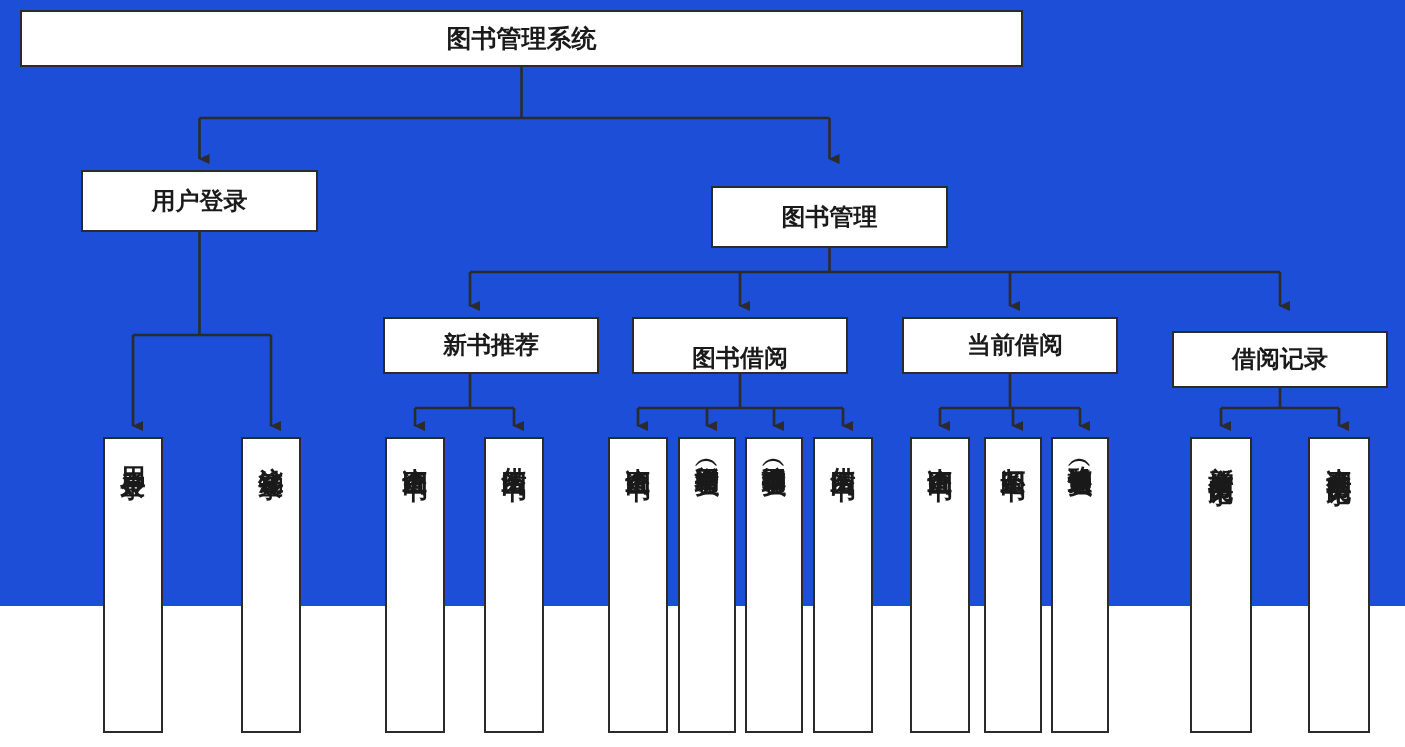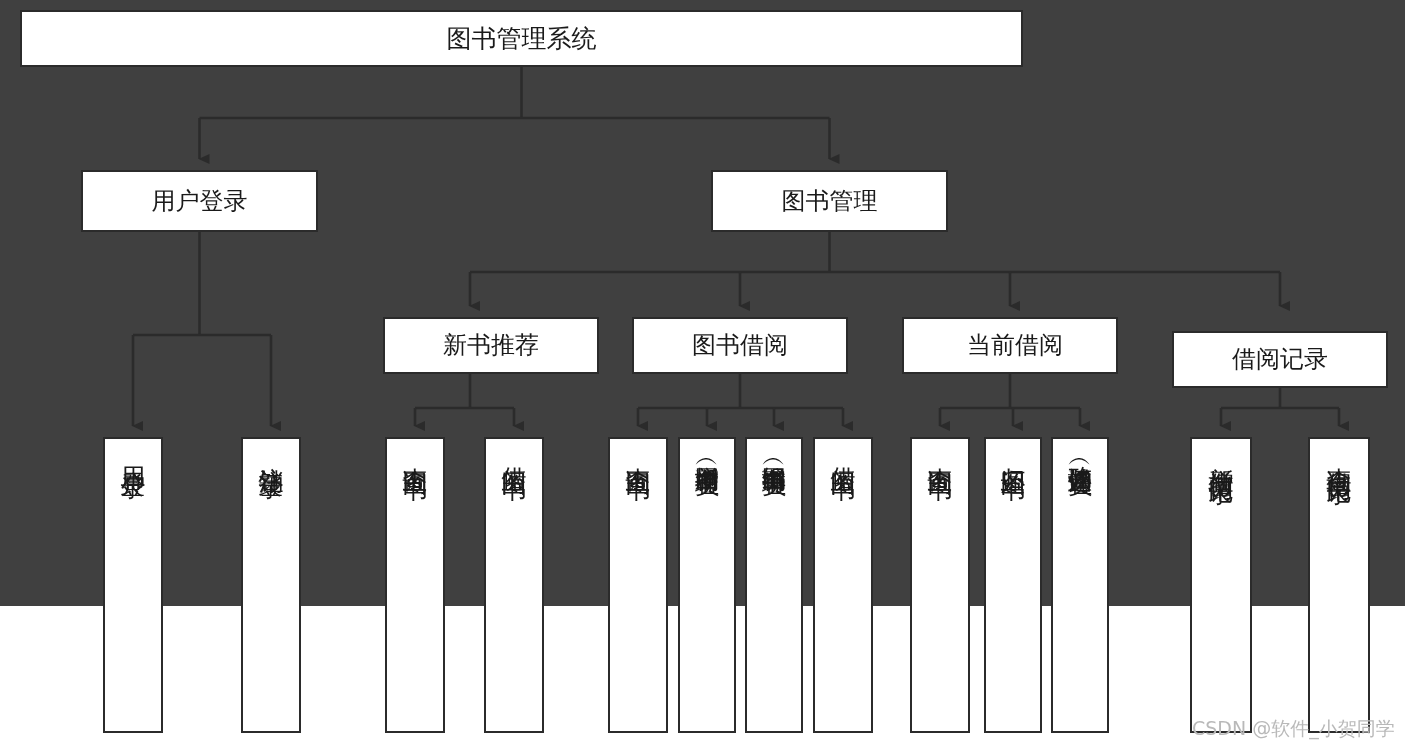--- a/index.html
+++ b/index.html
@@ -11,21 +11,22 @@
   body {
     width: 1405px;
     height: 747px;
     overflow: hidden;
     font-family: "DejaVu Sans", "Liberation Sans", sans-serif;
   }
   #diagram-root {
     position: relative;
     width: 1405px;
     height: 606px;
-    background: #404040;
+    background: #1d4ed8;
+    font-weight: bold;
   }
   #diagram-svg {
     position: absolute;
     left: 0;
     top: 0;
     width: 1405px;
     height: 747px;
   }
   .node-box {
     position: absolute;
@@ -123,27 +124,27 @@
       </g>
   </svg>
 
   <div id="nodes-layer">
       <div class="node-box root-box horiz" style="left: 20px; top: 10px; width: 1003px; height: 57px;">
         <span class="node-label">图书管理系统</span>
       </div>
       <div class="node-box horiz" style="left: 81px; top: 170px; width: 237px; height: 62px;">
         <span class="node-label">用户登录</span>
       </div>
-      <div class="node-box horiz" style="left: 711px; top: 170px; width: 237px; height: 62px;">
+      <div class="node-box horiz" style="left: 711px; top: 186px; width: 237px; height: 62px;">
         <span class="node-label">图书管理</span>
       </div>
       <div class="node-box horiz" style="left: 383px; top: 317px; width: 216px; height: 57px;">
         <span class="node-label">新书推荐</span>
       </div>
-      <div class="node-box horiz" style="left: 632px; top: 317px; width: 216px; height: 57px;">
+      <div class="node-box horiz" style="left: 632px; top: 317px; width: 216px; height: 57px; align-items: flex-end;">
         <span class="node-label">图书借阅</span>
       </div>
       <div class="node-box horiz" style="left: 902px; top: 317px; width: 216px; height: 57px; padding-left: 10px;">
         <span class="node-label">当前借阅</span>
       </div>
       <div class="node-box horiz" style="left: 1172px; top: 331px; width: 216px; height: 57px;">
         <span class="node-label">借阅记录</span>
       </div>
       <div class="node-box leaf-box" style="left: 103px; top: 437px; width: 60px; height: 296px;">
         <span class="node-label">用户登录</span>
@@ -179,15 +180,14 @@
         <span class="node-label">确认归还（管理员）</span>
       </div>
       <div class="node-box leaf-box" style="left: 1190px; top: 437px; width: 62px; height: 296px;">
         <span class="node-label">新增借阅记录</span>
       </div>
       <div class="node-box leaf-box" style="left: 1308px; top: 437px; width: 62px; height: 296px;">
         <span class="node-label">查询借阅记录</span>
       </div>
     </div>
 
-  <div class="watermark" style="left: 1192px; top: 716px;">CSDN @软件_小贺同学</div>
 
 </div>
 
 </body></html>

